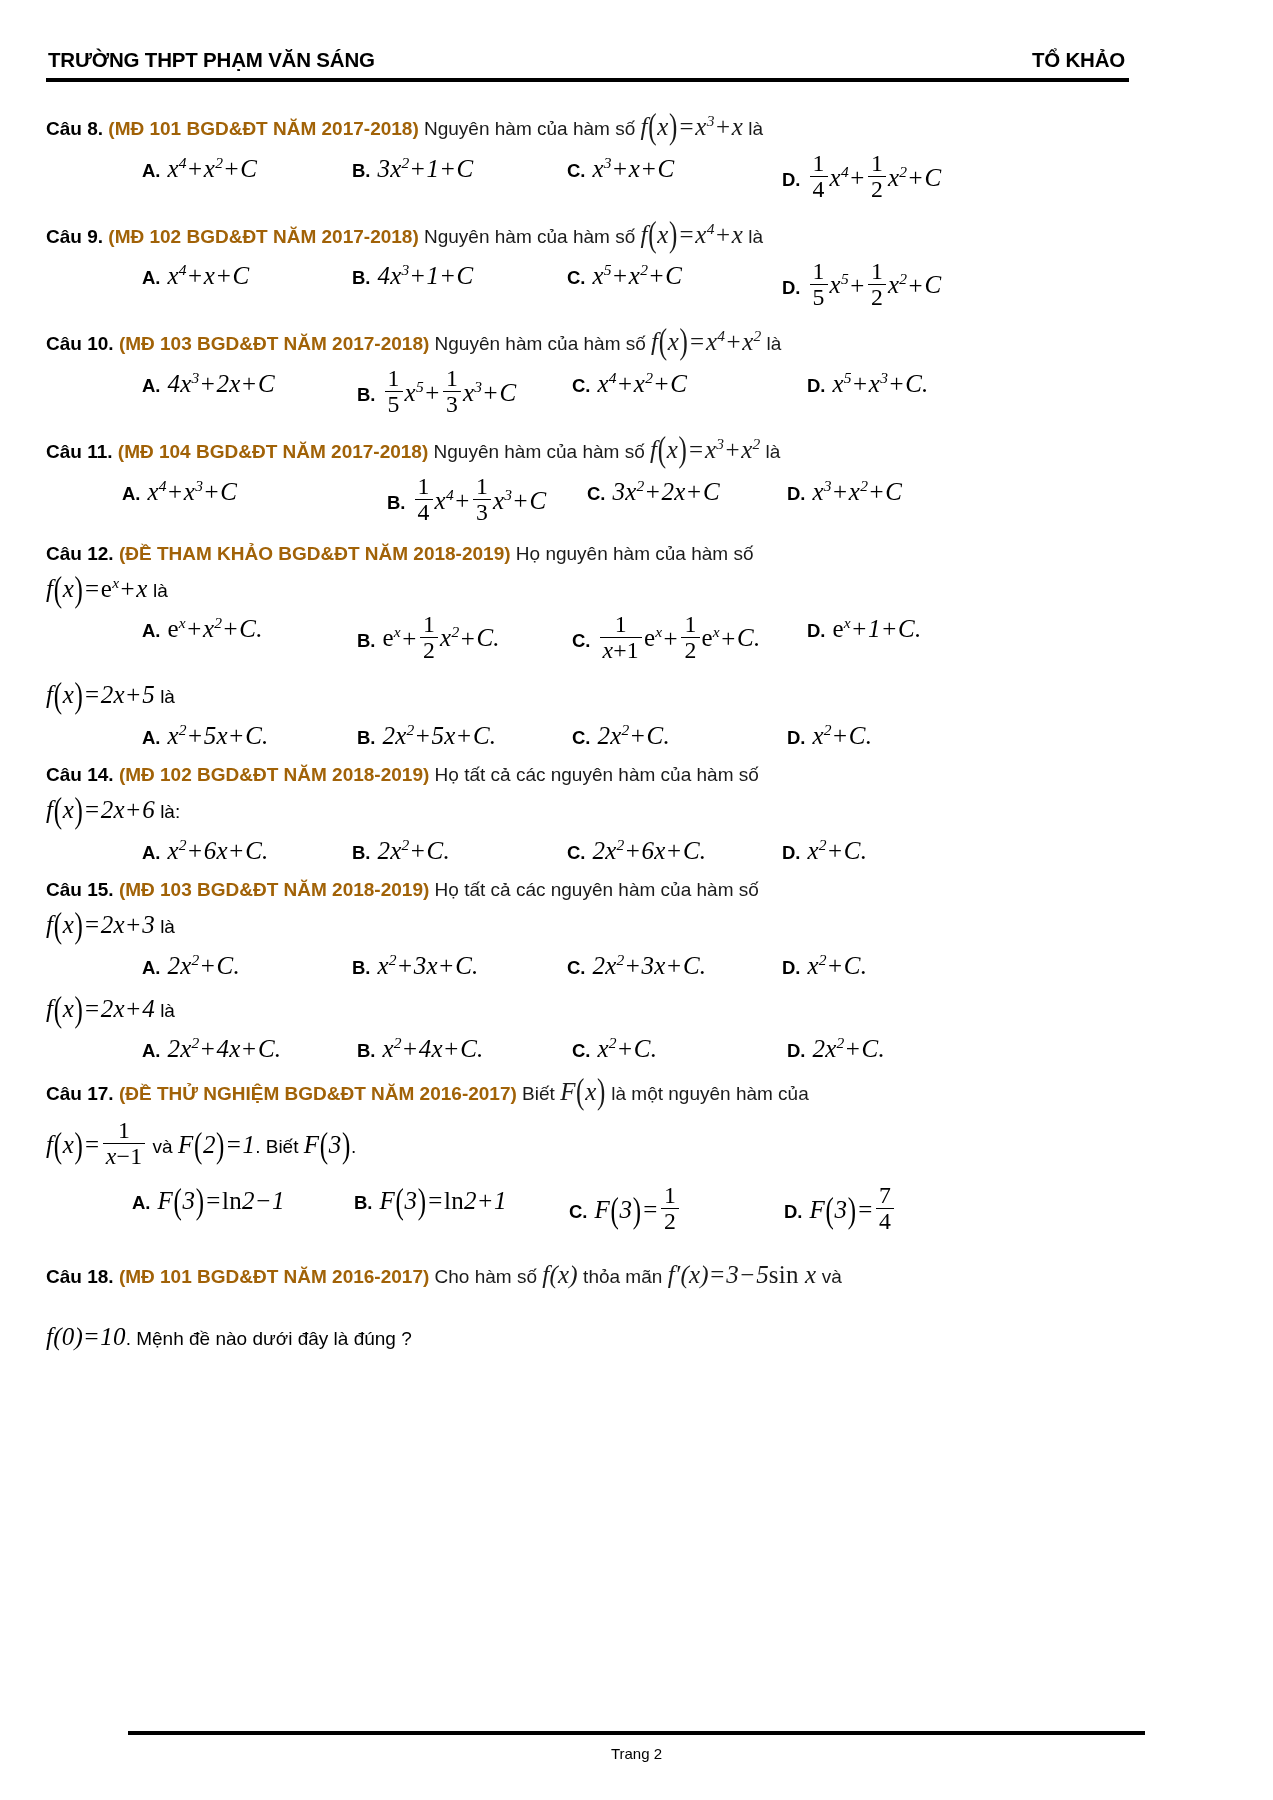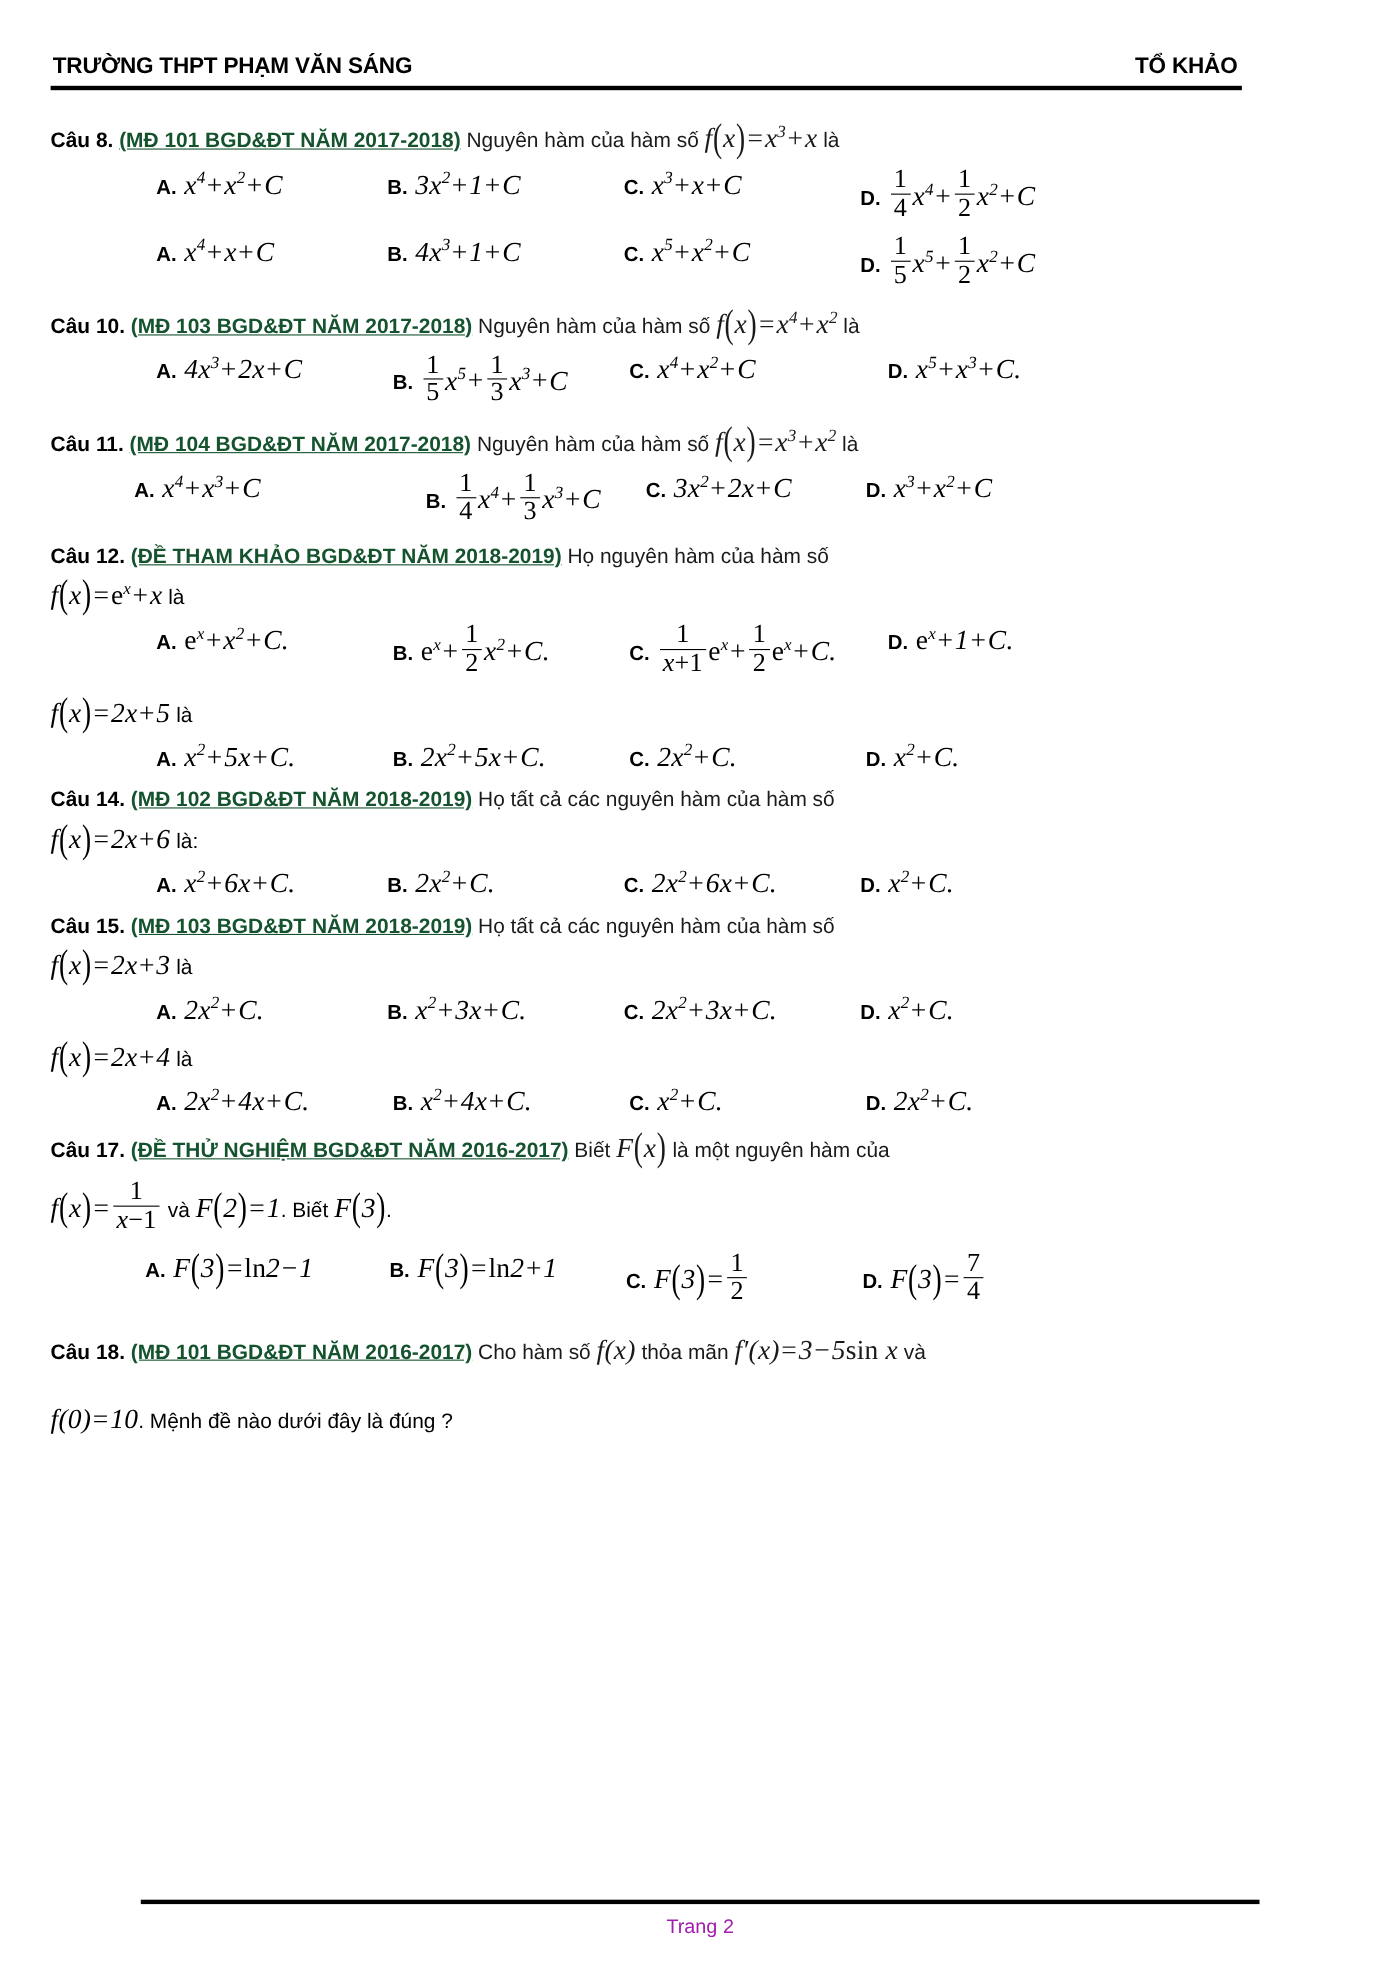--- a/index.html
+++ b/index.html
@@ -51,22 +51,21 @@
     font-size: 19px;
     line-height: 1.55;
     color: #1a1a1a;
   }
   .q-label {
     font-weight: bold;
     color: #000;
   }
   .q-src {
     font-weight: bold;
-    color: #14532d;
-    text-decoration: underline;
+    color: #a16207;
   }
   .q-text { font-weight: normal; }
   .q-cont {
     font-size: 19px;
     line-height: 1.5;
     margin-top: 2px;
   }
 
   
   .options {
@@ -147,22 +146,22 @@
     bottom: 38px;
     text-align: center;
   }
   .footer-rule {
     border: none;
     border-top: 4px solid #000;
     margin: 0 128px 10px 128px;
     height: 0;
   }
   .footer-text {
-    font-size: 18px;
-    color: #a21caf;
+    font-size: 15px;
+    color: #000000;
   }
 </style>
 </head>
 <body>
 
 <div class="page">
 
   <div class="doc-header">
     <div class="left">TRƯỜNG THPT PHẠM VĂN SÁNG</div>
     <div class="right">TỔ KHẢO</div>
@@ -197,20 +196,27 @@
               <span class="den">4</span>
             </span><em>x</em><sup>4</sup><span class="op">+</span><span class="frac">
               <span class="num">1</span>
               <span class="den">2</span>
             </span><em>x</em><sup>2</sup><span class="op">+</span><em>C</em></span>
       </div>
     </div>
   </div>
 
   <div class="question">
+    <div class="q-stem">
+      <span class="q-label">Câu 9.</span>
+      <span class="q-src">(MĐ 102 BGD&amp;ĐT NĂM 2017-2018)</span>
+      <span class="q-text">Nguyên hàm của hàm số</span>
+      <span class="m"><em>f</em><span class="paren">(</span><em>x</em><span class="paren">)</span><span class="op">=</span><em>x</em><sup>4</sup><span class="op">+</span><em>x</em></span>
+      <span class="q-text">là</span>
+    </div>
     <div class="options">
       <div class="opt" style="width:210px">
         <span class="tag">A.</span>
         <span class="m"><em>x</em><sup>4</sup><span class="op">+</span><em>x</em><span class="op">+</span><em>C</em></span>
       </div>
       <div class="opt" style="width:215px">
         <span class="tag">B.</span>
         <span class="m">4<em>x</em><sup>3</sup><span class="op">+</span>1<span class="op">+</span><em>C</em></span>
       </div>
       <div class="opt" style="width:215px">

